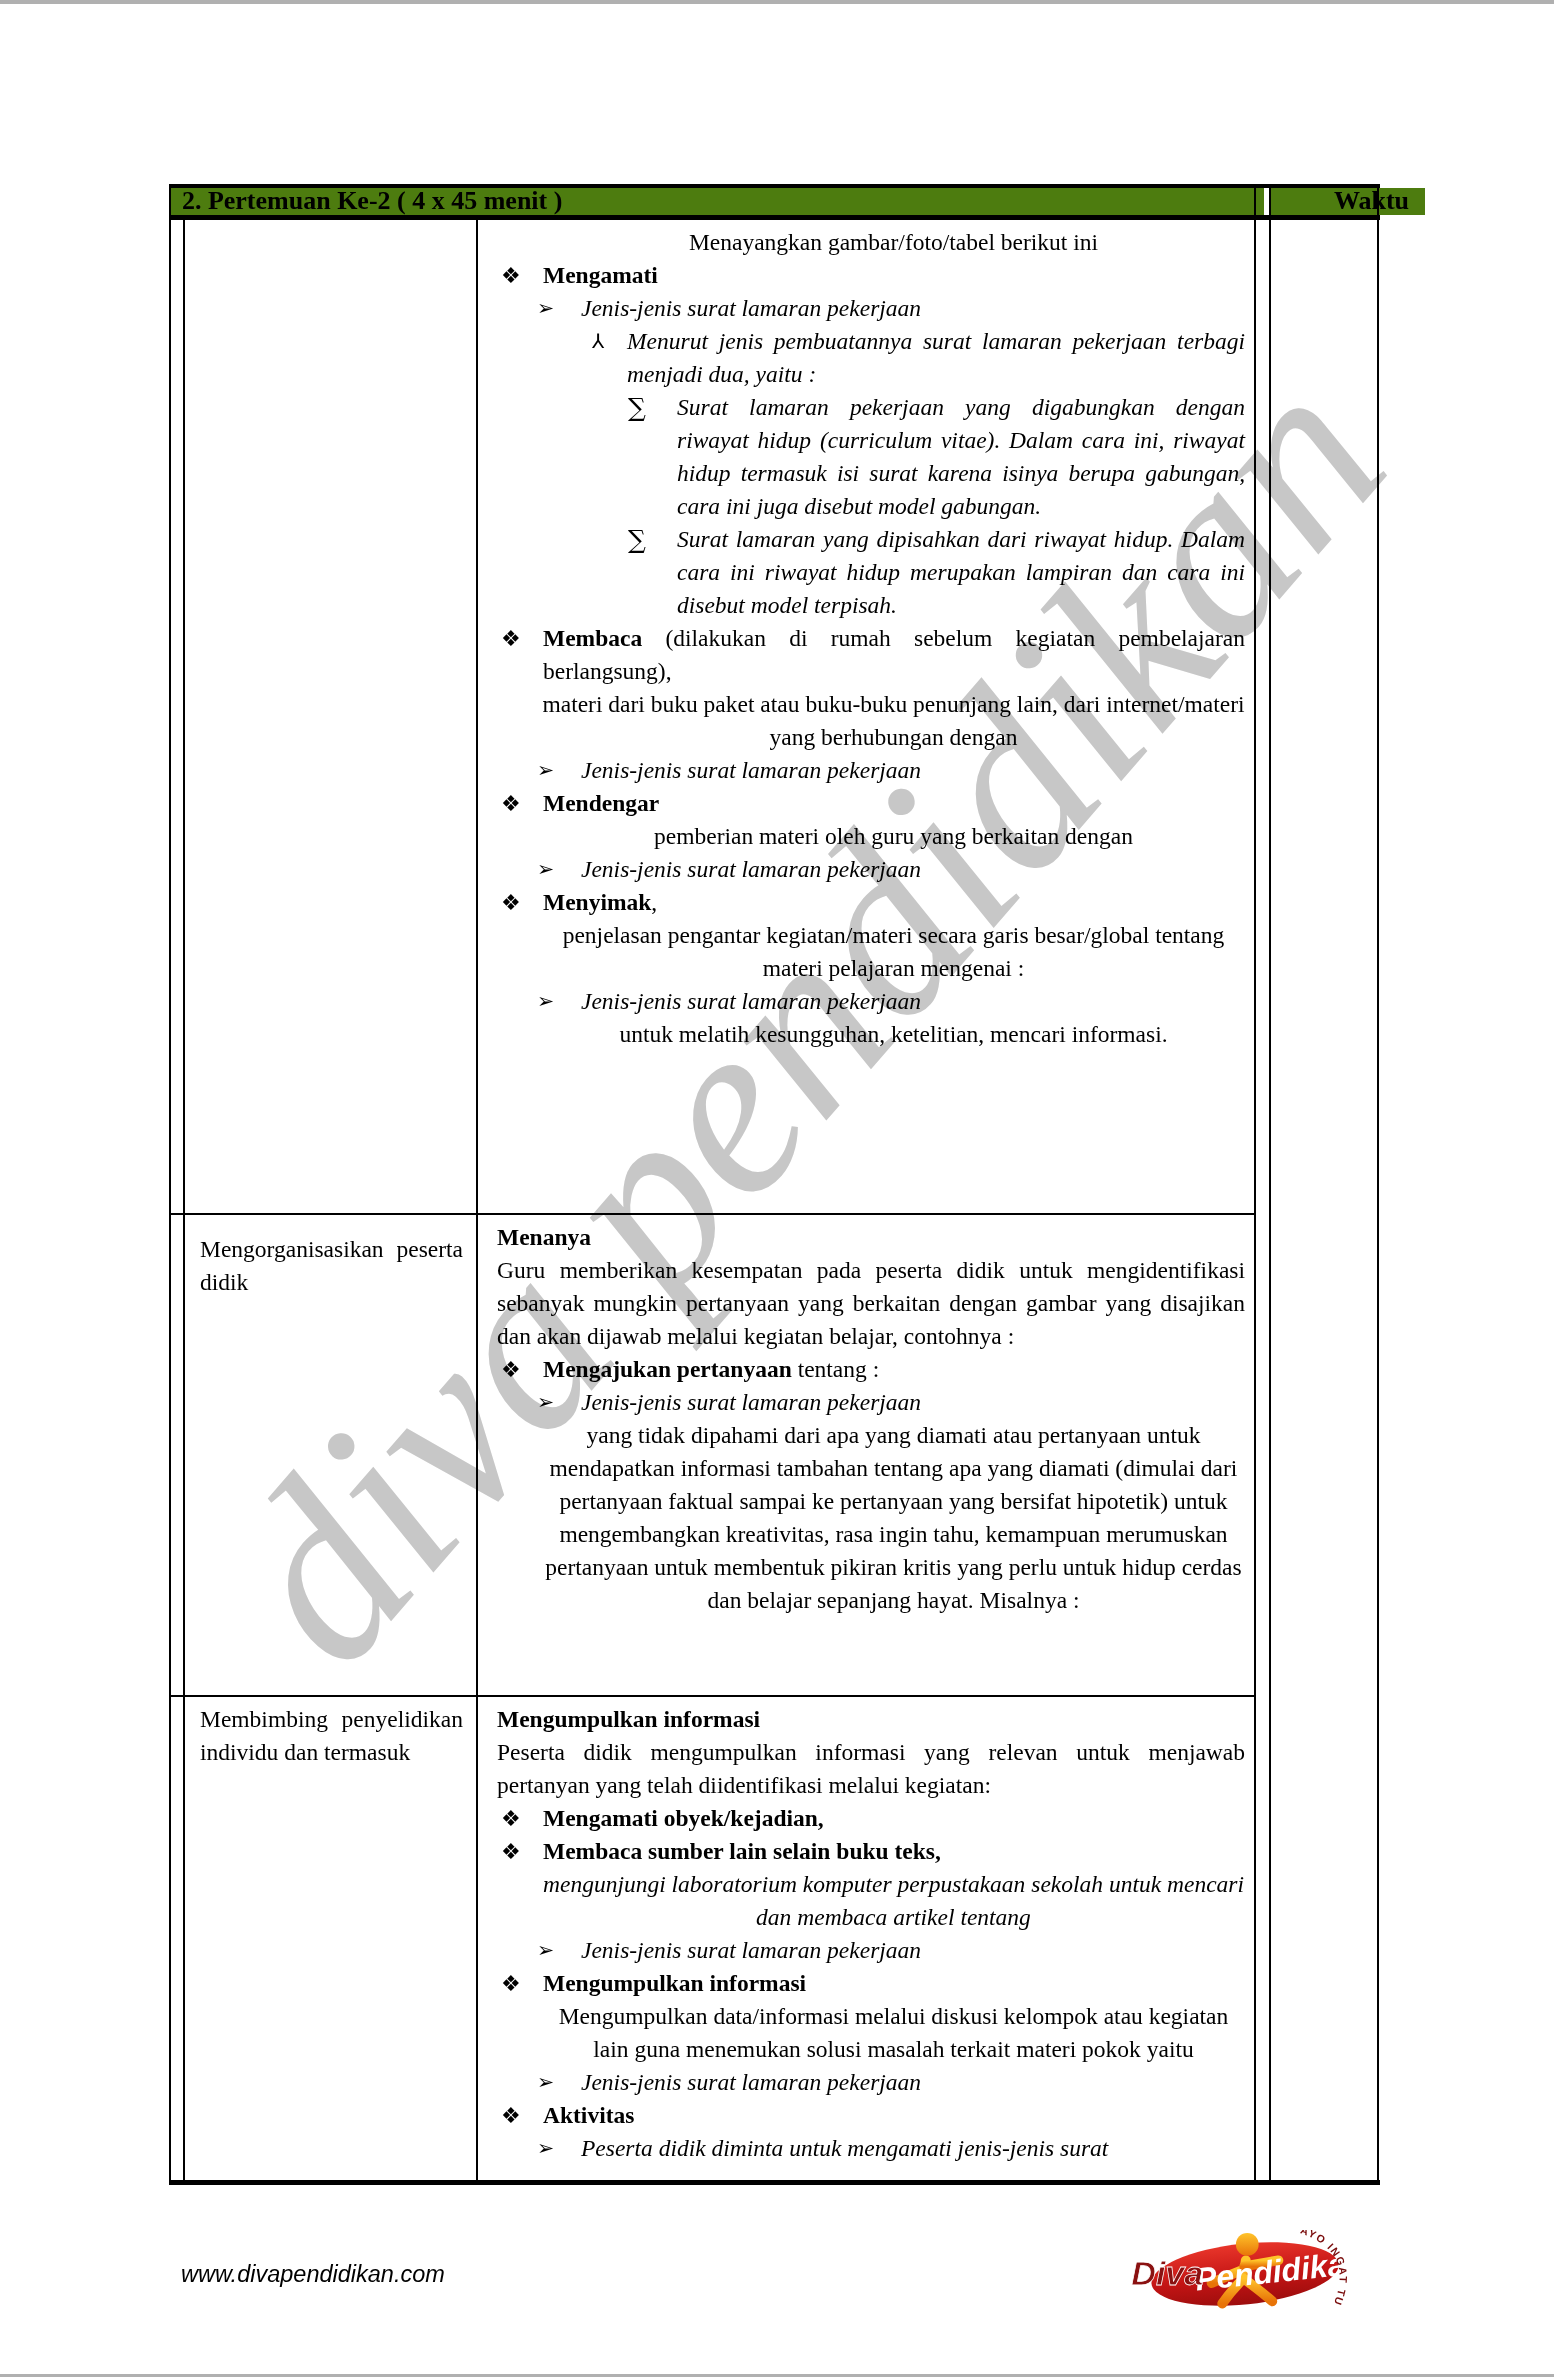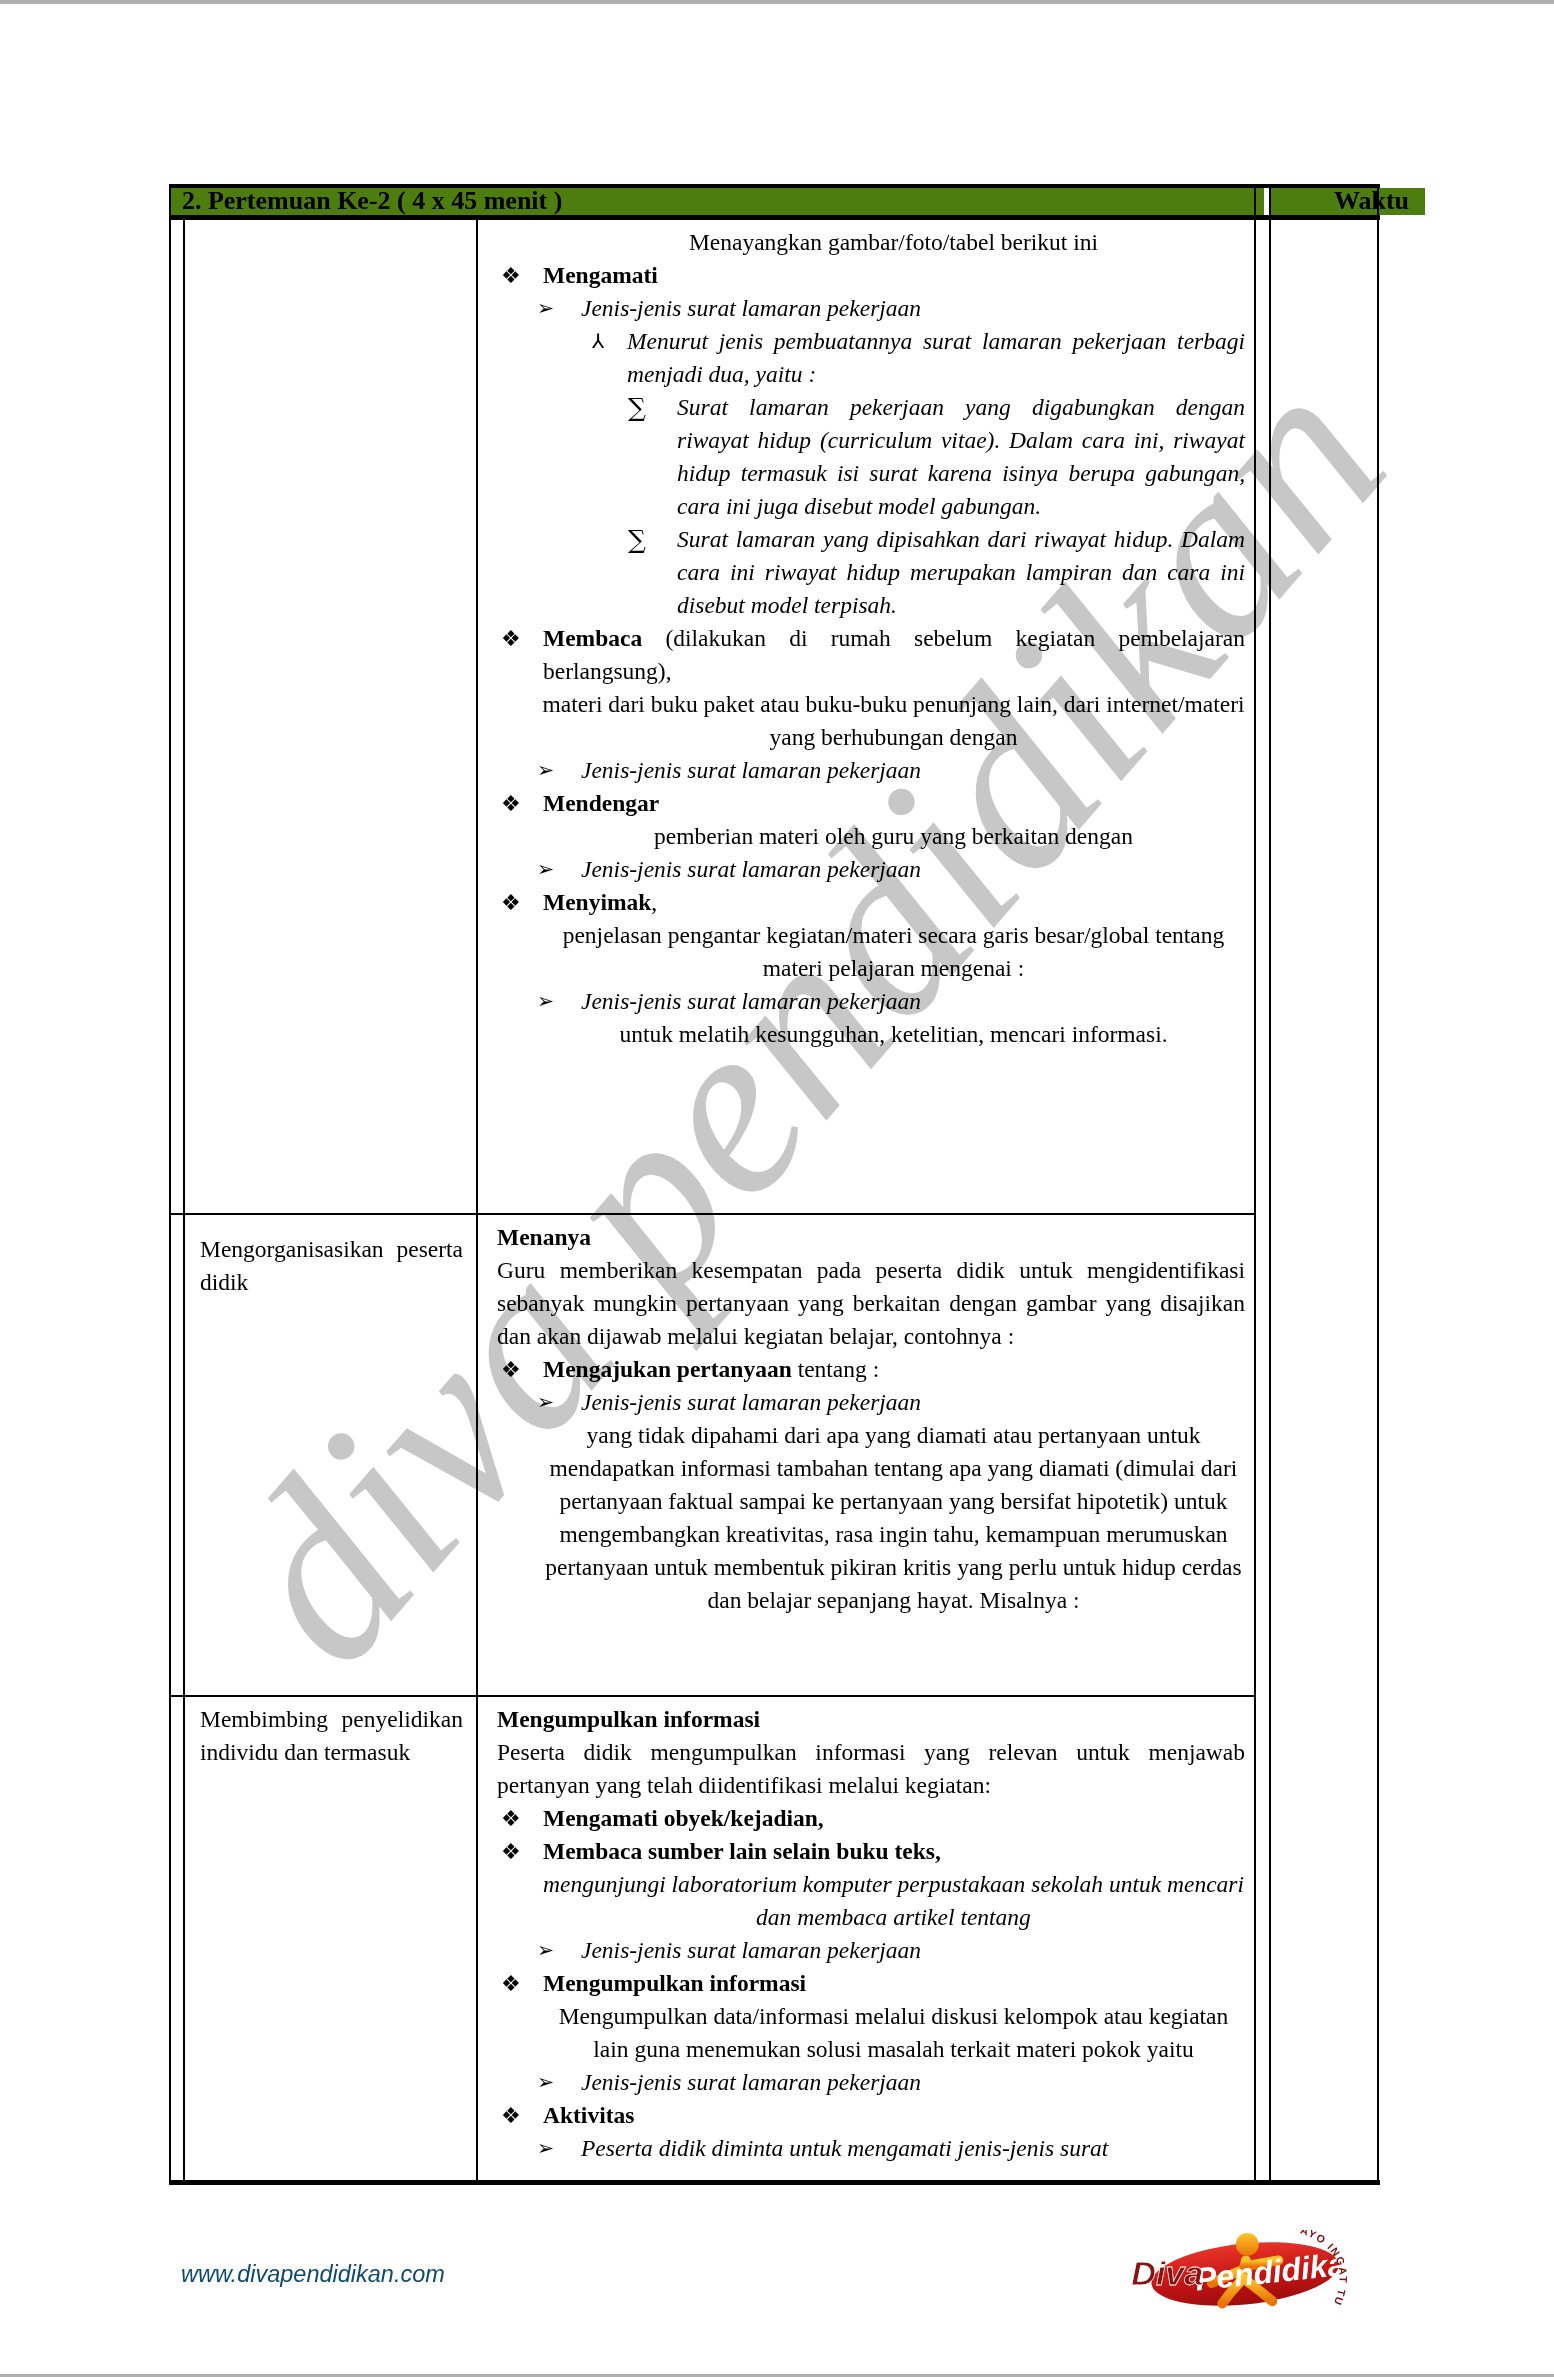--- a/index.html
+++ b/index.html
@@ -29,21 +29,21 @@
   .mk-diamond{left:23px;font-size:22px;}
   .mk-arrow{left:59px;font-size:20.5px;}
   .mk-star{left:114px;font-size:20px;}
   .mk-sum{left:150px;font-size:25px;font-family:"DejaVu Serif",serif;}
   .b{font-weight:bold;}
   .i{font-style:italic;}
   .n{}
   .label-cell{font-size:23.5px;line-height:33px;padding:0 13.7px 0 15px;text-align:justify;}
   
   .footer-url{position:absolute;left:181px;top:2261px;font-family:"Liberation Sans",sans-serif;
-              font-style:italic;font-size:23.5px;color:#0c4a6e;z-index:2;}
+              font-style:italic;font-size:23.5px;color:#000000;z-index:2;}
   .logo{position:absolute;left:1131px;top:2230px;z-index:2;}
 </style>
 </head>
 <body>
 
 <div class="page">
 
   <div class="edge-bar" style="top:0;"></div>
   <div class="edge-bar" style="top:2374px;"></div>
 

